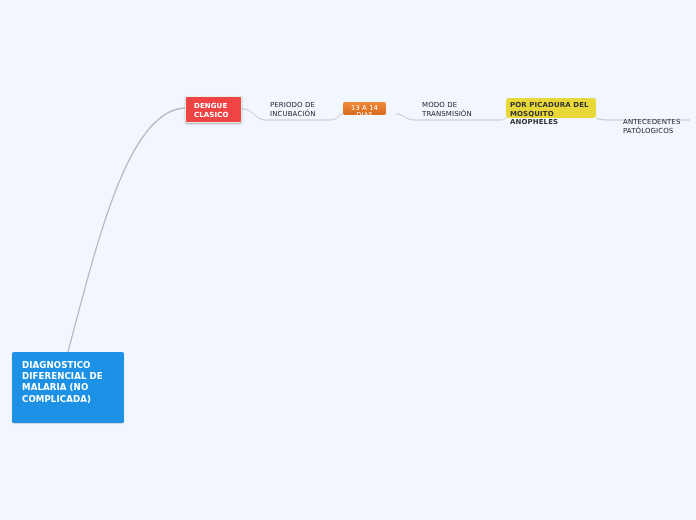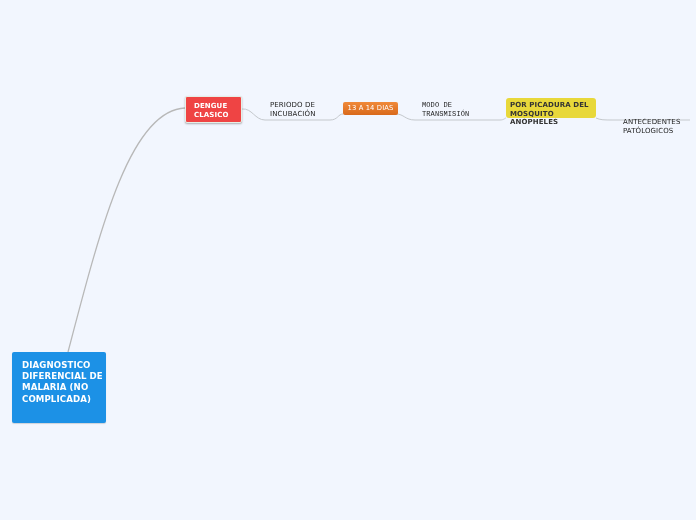--- a/index.html
+++ b/index.html
@@ -1,24 +1,24 @@
 <!DOCTYPE html>
 <html><head>
   <meta charset="utf-8">
   <style>
     html, body { margin:0; padding:0; }
     body { width:696px; height:520px; background:#f2f6fe; position:relative; overflow:hidden; font-family:"DejaVu Sans", sans-serif; }
     svg.links { position:absolute; left:0; top:0; width:696px; height:520px; }
     .node { position:absolute; box-sizing:border-box; font-size:7px; line-height:8.5px; letter-spacing:0.1px; }
-    .root { left:12px; top:352px; width:94px; height:71px; background:#1c91e6; color:#fff; font-weight:bold; border-radius:2px; padding:8px 0 0 10px; font-size:8.6px; line-height:11.2px; box-shadow:0 1px 1px rgba(0,0,0,0.15); }
+    .root { left:12px; top:352px; width:112px; height:71px; background:#1c91e6; color:#fff; font-weight:bold; border-radius:2px; padding:8px 0 0 10px; font-size:8.6px; line-height:11.2px; box-shadow:0 1px 1px rgba(0,0,0,0.15); }
     .dengue { left:185px; top:96px; width:57px; height:27px; background:#ef4444; color:#fff; font-weight:bold; border-radius:2px; padding:5px 0 0 8px; box-shadow:0 1px 2px rgba(0,0,0,0.3); border:1px solid #e6efe6; }
     .plain { color:#222; }
     .periodo { left:270px; top:101px; }
-    .days { left:343px; top:102px; width:55px; height:13px; background:linear-gradient(#f08a3a,#d9691b); color:#fff; border-radius:2px; text-align:center; padding-top:3px; font-size:6.8px; line-height:7px; }
-    .modo { left:422px; top:101px;font-family:Liberation Mono, monospace; }
+    .days { left:343px; top:102px; width:43px; height:13px; background:linear-gradient(#f08a3a,#d9691b); color:#fff; border-radius:2px; text-align:center; padding-top:3px; font-size:6.8px; line-height:7px; }
+    .modo { left:422px; top:101px; }
     .picadura { left:506px; top:98px; width:90px; height:20px; background:#e8d83a; color:#333; border-radius:3px; padding:3px 0 0 4px;font-weight:bold; }
     .antec { left:623px; top:118px; }
   </style>
 </head>
 <body>
 
 <svg class="links">
   <path d="M68 352 C 100 230, 130 110, 185 108" stroke="#b8b8b8" stroke-width="1.3" fill="none"></path>
   <path d="M242 109 C 252 108, 255 120, 265 120 L 330 120 C 338 120, 338 114, 343 114" stroke="#c4c8cc" stroke-width="1" fill="none"></path>
   <path d="M396 114 C 404 114, 405 120, 415 120 L 500 120 C 504 120, 505 118, 506 118" stroke="#c4c8cc" stroke-width="1" fill="none"></path>

